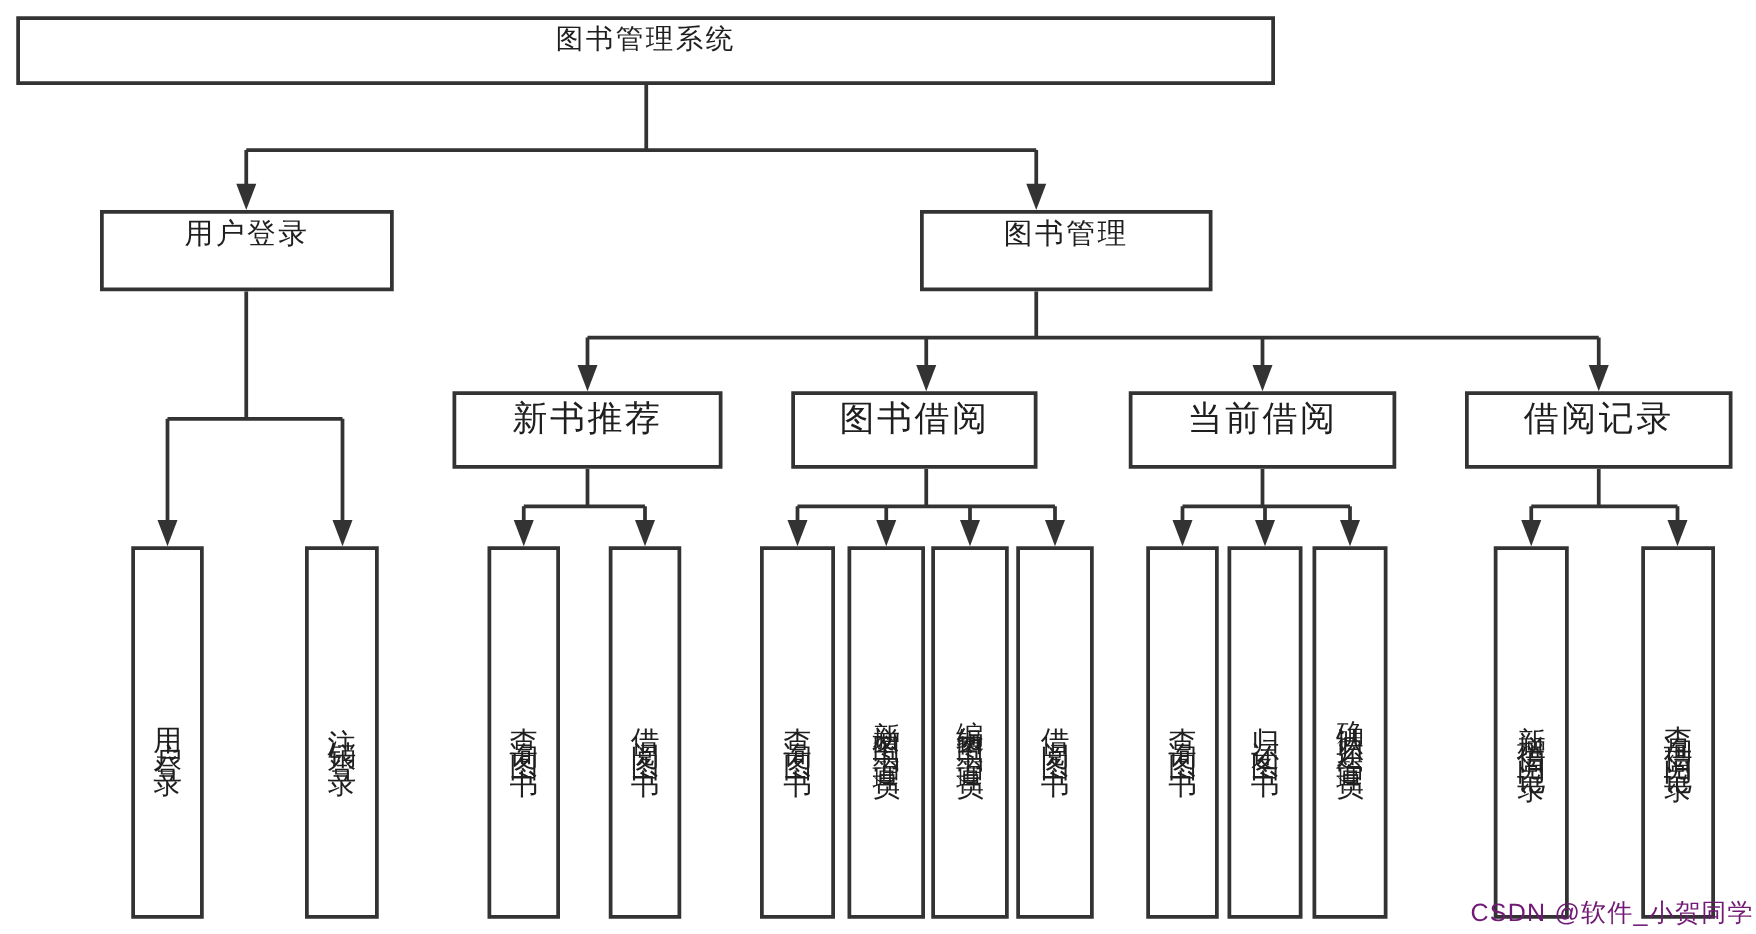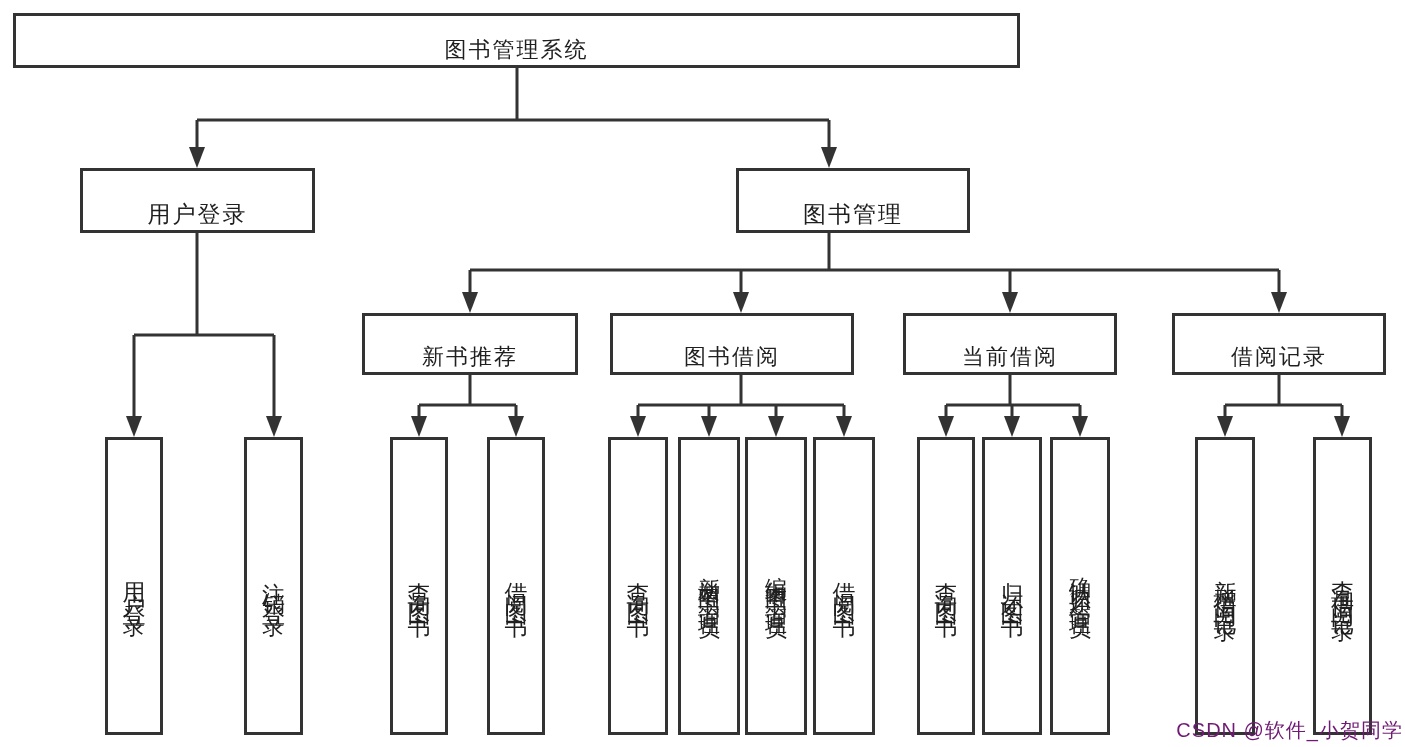--- a/index.html
+++ b/index.html
@@ -29,29 +29,29 @@
   #connectors polygon {
     fill: #333333;
     stroke: none;
   }
   .hnode {
     position: absolute;
     box-sizing: border-box;
     border: 3px solid #333333;
     background: #ffffff;
     display: flex;
-    align-items: flex-end;
+    align-items: flex-start;
     justify-content: center;
     color: #1f1f1f;
     letter-spacing: 2px;
     white-space: nowrap;
   }
   .hnode.root { font-size: 22px; }
   .hnode.lvl2 { font-size: 23px; }
-  .hnode.lvl3 { font-size: 22px; }
+  .hnode.lvl3 { font-size: 28px; }
   .vnode {
     position: absolute;
     box-sizing: border-box;
     border: 3px solid #333333;
     background: #ffffff;
     top: 437px;
     height: 298px;
     display: flex;
     align-items: center;
     justify-content: center;
@@ -121,21 +121,21 @@
   <div class="hnode lvl2" style="left:80px; top:168px; width:235px; height:65px;">
     <span>用户登录</span>
   </div>
   <div class="hnode lvl2" style="left:712px; top:168px; width:234px; height:65px;margin-left:24px;">
     <span>图书管理</span>
   </div>
 
   <div class="hnode lvl3" style="left:362px; top:313px; width:216px; height:62px;">
     <span>新书推荐</span>
   </div>
-  <div class="hnode lvl3" style="left:610px; top:313px; width:244px; height:62px;">
+  <div class="hnode lvl3" style="left:633px; top:313px; width:197px; height:62px;">
     <span>图书借阅</span>
   </div>
   <div class="hnode lvl3" style="left:903px; top:313px; width:214px; height:62px;">
     <span>当前借阅</span>
   </div>
   <div class="hnode lvl3" style="left:1172px; top:313px; width:214px; height:62px;">
     <span>借阅记录</span>
   </div>
 
   <div class="vnode" style="left:105px; width:58px;">

